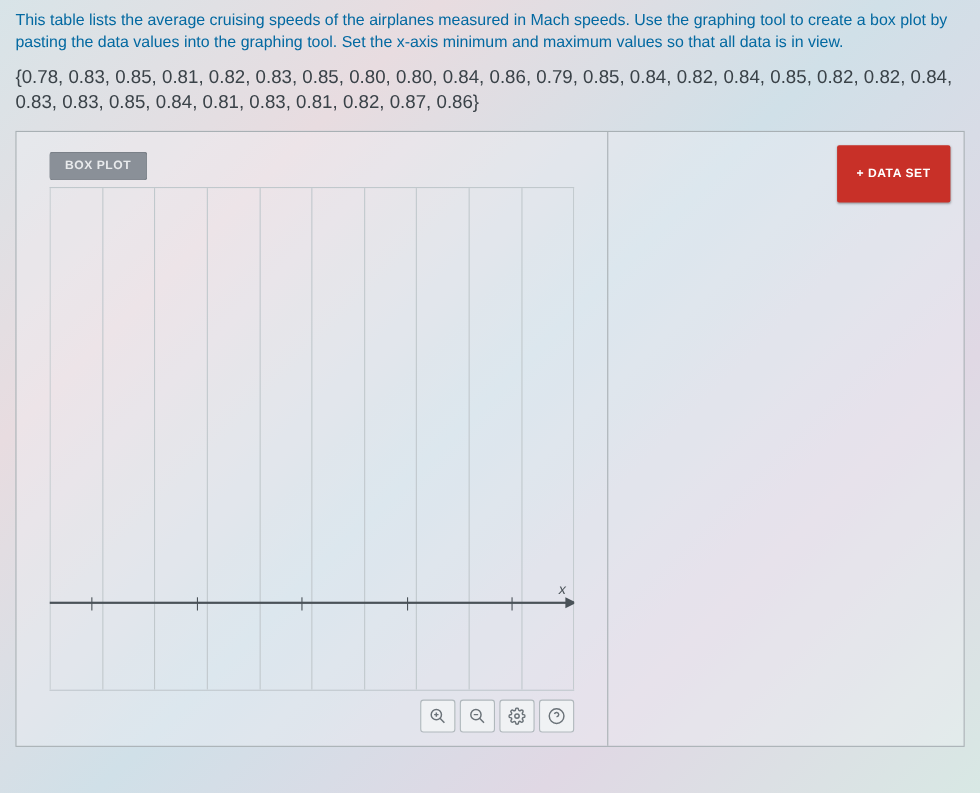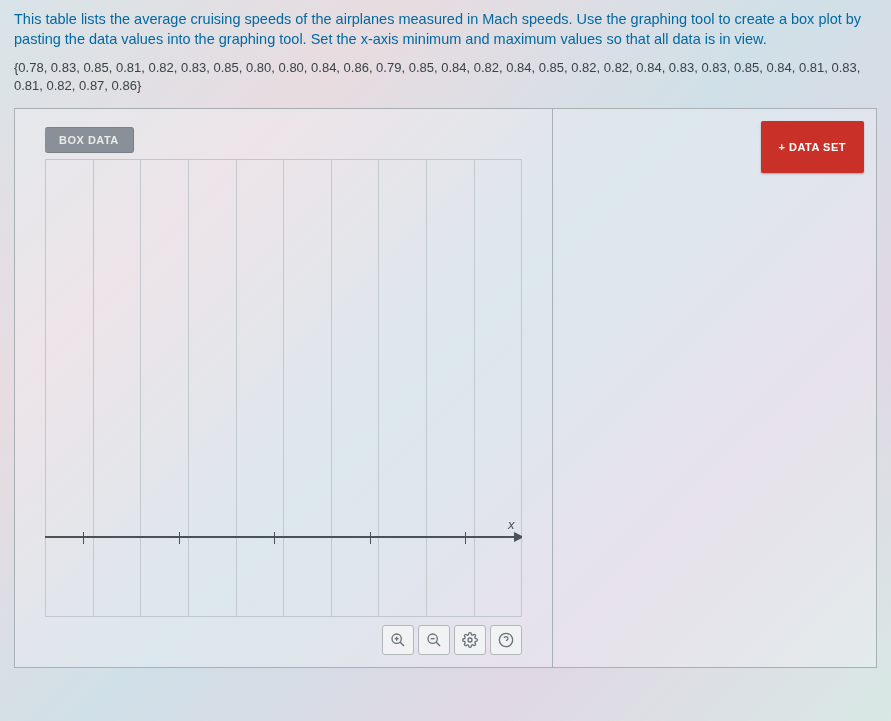--- a/index.html
+++ b/index.html
@@ -11,21 +11,21 @@
       padding: 10px 14px;
       color: #3a4248;
     }
     .instruction {
       font-size: 14.5px;
       line-height: 1.35;
       margin-bottom: 10px;
       color: #0369a1;
     }
     .data-list {
-      font-size: 13px;
+      font-size: 17px;
       line-height: 1.35;
       margin-bottom: 14px;
       color: #3a4248;
     }
     .tool-container {
       display: flex;
       gap: 0;
       border: 1px solid #a8b0b4;
       height: 560px;
       background: rgba(248, 250, 252, 0.3);
@@ -150,21 +150,21 @@
   </style>
 </head>
 <body>
 
 <div class="instruction">This table lists the average cruising speeds of the airplanes measured in Mach speeds. Use the graphing tool to create a box plot by pasting the data values into the graphing tool. Set the x-axis minimum and maximum values so that all data is in view.</div>
 <div class="data-list">{0.78, 0.83, 0.85, 0.81, 0.82, 0.83, 0.85, 0.80, 0.80, 0.84, 0.86, 0.79, 0.85, 0.84, 0.82, 0.84, 0.85, 0.82, 0.82, 0.84, 0.83, 0.83, 0.85, 0.84, 0.81, 0.83, 0.81, 0.82, 0.87, 0.86}</div>
 
 <div class="tool-container">
   <div class="plot-panel">
     <div class="tabs">
-      <div class="tab active">BOX DATA</div>
+      <div class="tab active">BOX PLOT</div>
     </div>
     <div class="plot-area">
       <div class="gridlines">
         <div class="gridline"></div>
           <div class="gridline"></div>
           <div class="gridline"></div>
         <div class="gridline"></div>
           <div class="gridline"></div>
           <div class="gridline"></div>
         <div class="gridline"></div>

